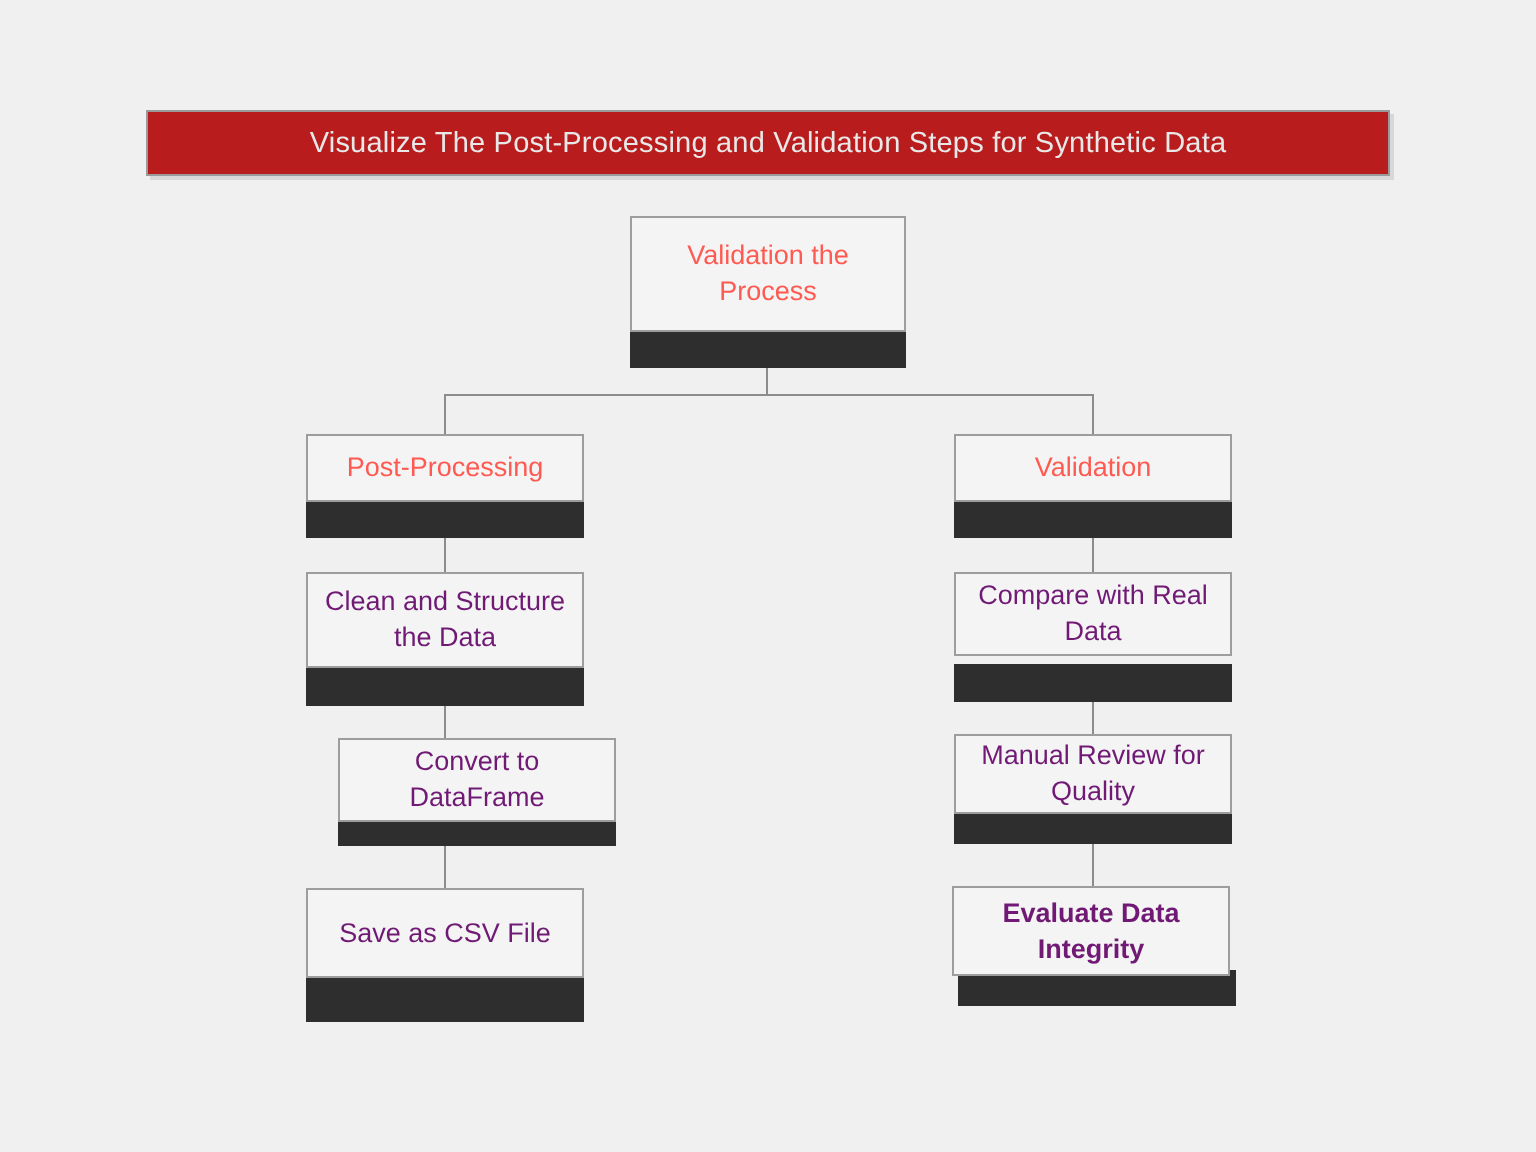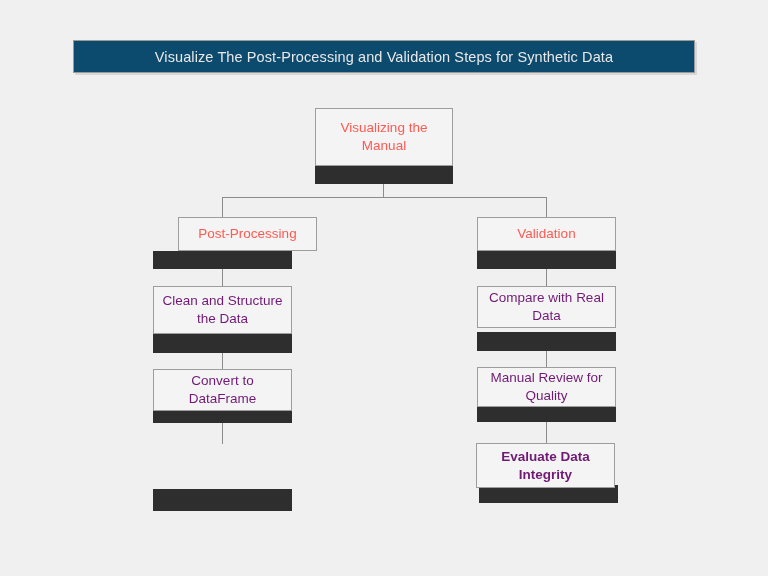--- a/index.html
+++ b/index.html
@@ -16,24 +16,24 @@
   #canvas {
     position: relative;
     width: 768px;
     height: 576px;
   }
 
   
   .title-bar {
     position: absolute;
     left: 73px;
-    top: 40px;
+    top: 55px;
     width: 622px;
     height: 33px;
-    background: #0c4a6e;
+    background: #b91c1c;
     border: 1px solid #9a9a9a;
     box-sizing: border-box;
     display: flex;
     align-items: center;
     justify-content: center;
     box-shadow: 2px 2px 0 #d8d8d8;
   }
   .title-bar .title-text {
     color: #e8e8e8;
     font-size: 14.5px;
@@ -104,47 +104,50 @@
   <div class="line v" style="left:222px; top:268px; height:18px;"></div>
   <div class="line v" style="left:222px; top:352px; height:17px;"></div>
   <div class="line v" style="left:222px; top:423px; height:21px;"></div>
 
   <div class="line v" style="left:546px; top:268px; height:18px;"></div>
   <div class="line v" style="left:546px; top:350px; height:17px;"></div>
   <div class="line v" style="left:546px; top:421px; height:22px;"></div>
 
   <div class="node accent" style="left:315px; top:108px; width:138px; height:76px;">
     <div class="node-box" style="height:58px;">
-      <span class="node-label">Visualizing the Manual</span>
+      <span class="node-label">Validation the Process</span>
     </div>
     <div class="node-footer" style="left:0px; top:58px; width:138px; height:18px;"></div>
   </div>
 
   <div class="node accent" style="left:153px; top:217px; width:139px; height:52px;">
-    <div class="node-box" style="height:34px;margin-left:25px;">
+    <div class="node-box" style="height:34px;">
       <span class="node-label">Post-Processing</span>
     </div>
     <div class="node-footer" style="left:0px; top:34px; width:139px; height:18px;"></div>
   </div>
 
   <div class="node" style="left:153px; top:286px; width:139px; height:67px;">
     <div class="node-box" style="height:48px;">
       <span class="node-label">Clean and Structure the Data</span>
     </div>
     <div class="node-footer" style="left:0px; top:48px; width:139px; height:19px;"></div>
   </div>
 
-  <div class="node" style="left:153px; top:369px; width:139px; height:64px;padding-left:19px;">
+  <div class="node" style="left:169px; top:369px; width:139px; height:64px;padding-left:19px;">
     <div class="node-box" style="height:42px;">
       <span class="node-label">Convert to DataFrame</span>
     </div>
     <div class="node-footer" style="left:0px; top:42px; width:139px; height:12px;"></div>
   </div>
 
   <div class="node" style="left:153px; top:444px; width:139px; height:67px;">
+    <div class="node-box" style="height:45px;">
+      <span class="node-label">Save as CSV File</span>
+    </div>
     <div class="node-footer" style="left:0px; top:45px; width:139px; height:22px;"></div>
   </div>
 
   <div class="node accent" style="left:477px; top:217px; width:139px; height:52px;">
     <div class="node-box" style="height:34px;">
       <span class="node-label">Validation</span>
     </div>
     <div class="node-footer" style="left:0px; top:34px; width:139px; height:18px;"></div>
   </div>
 

